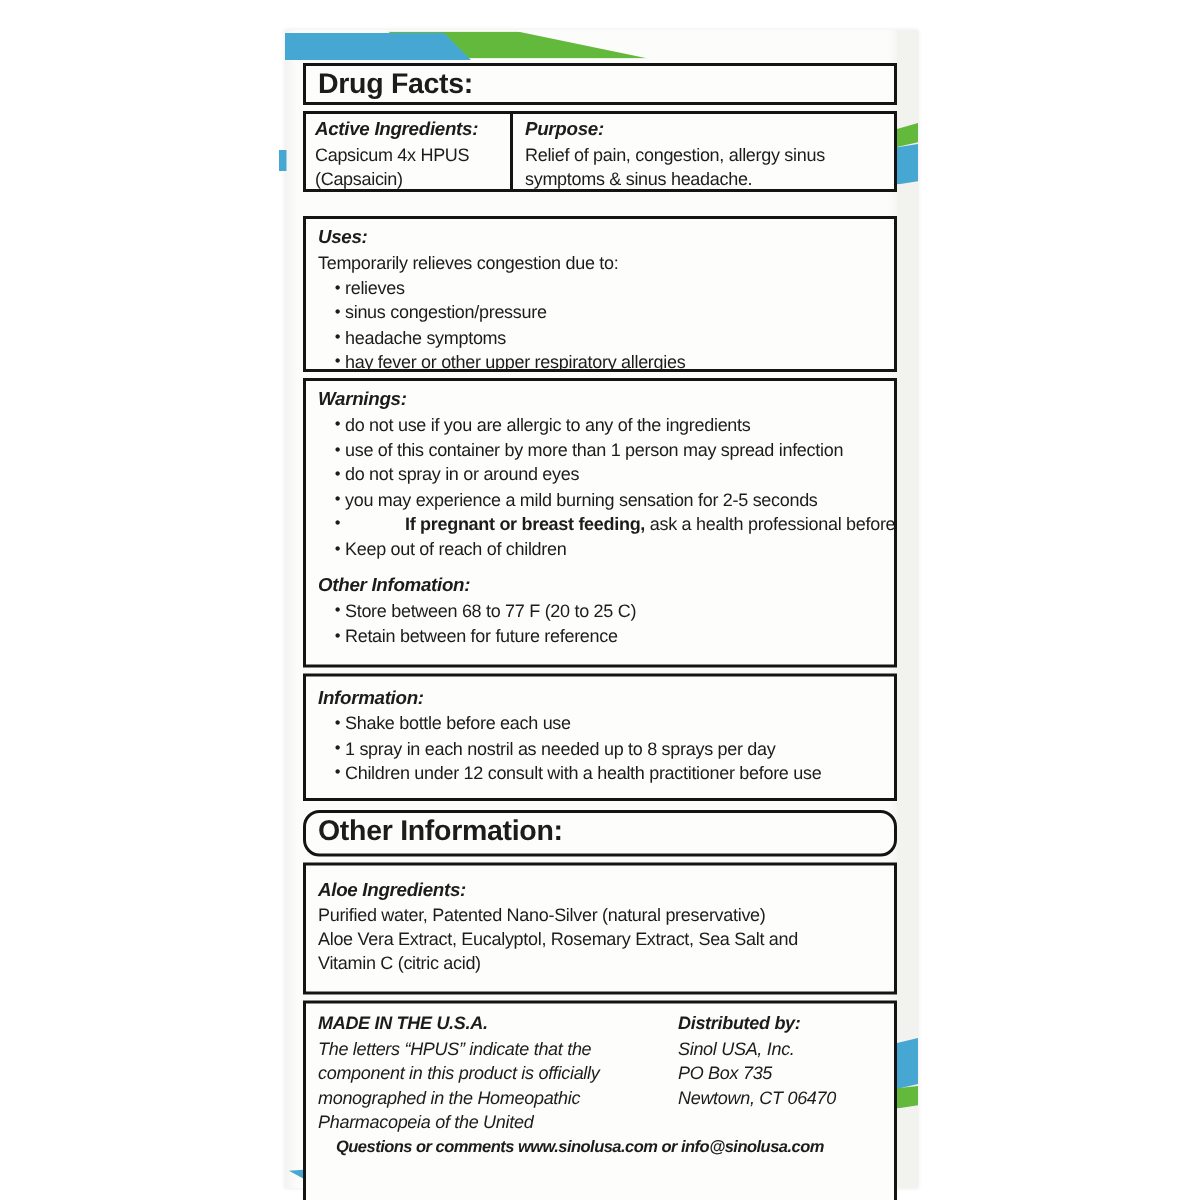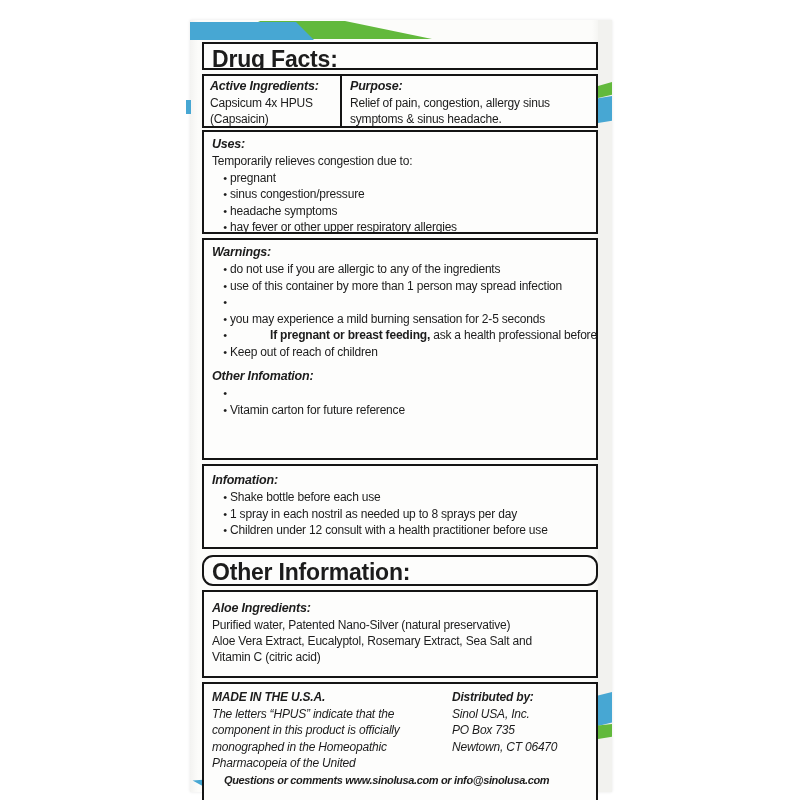--- a/index.html
+++ b/index.html
@@ -27,29 +27,29 @@
   .stripe-blue-bot  { left:0; top:744px; width:260px; height:30px; background:#47a7d3;
     clip-path:polygon(1% 55%,81% 7%,96% 14%,8% 88%); }
   .stripe-green-bot { left:105px; top:746px; width:215px; height:32px; background:#62b93c;
     clip-path:polygon(5% 72%,80% 12%,94% 19%,20% 94%); }
   .stripe-blue-left { left:-4px; top:80px; width:5px; height:14px; background:#47a7d3; }
 
   
   .panel { position:absolute; left:12px; top:22px; width:396px; }
   .sec { border:2px solid #141414; background:#fdfdfc; overflow:hidden; }
   .h28 { height:28px; margin-bottom:4px; }
-  .h54 { height:54px; margin-bottom:2px; }
+  .h54 { height:54px; margin-bottom:16px; }
   .h104{ height:104px; margin-bottom:4px; }
-  .h193{ height:222px; margin-bottom:4px; }
+  .h193{ height:193px; margin-bottom:4px; }
   .h85 { height:85px; margin-bottom:6px; }
   .h31 { height:31px; margin-bottom:4px;border-radius:11px; }
   .h88 { height:88px; margin-bottom:4px; }
   .h113{ height:143px;font-style:italic; }
 
-  .big-title { font-size:23px; font-weight:bold; padding:2px 8px 4px 8px; letter-spacing:-.2px; }
+  .big-title { font-size:19px; font-weight:bold; padding:2px 8px 4px 8px; letter-spacing:-.2px; }
   .sec-body { padding:4px 8px; font-size:12px; line-height:16.5px; letter-spacing:-.2px; }
   .sec-label { font-size:12.5px; font-weight:bold; font-style:italic; line-height:17px; }
   .two-col { display:flex; height:100%; }
   .col-ai { width:138px; padding:2px 6px; border-right:2px solid #141414; font-size:12px; line-height:16px; letter-spacing:-.2px; }
   .col-purpose { flex:1; padding:2px 8px; font-size:12px; line-height:16px; letter-spacing:-.2px; }
   ul.blist { list-style:none; }
   ul.blist li { display:flex; line-height:16.5px; white-space:nowrap; }
   .dot { width:10px; margin-left:8px; text-align:center; flex:none; font-size:11px; }
   .bold-inline { font-weight:bold;padding-left:40px; }
   .subhead-gap { margin-top:8px; }
@@ -97,21 +97,21 @@
         </div>
       </div>
 
       <div class="sec h104">
         <div class="sec-body">
           <div class="sec-label">Uses:</div>
           <div>Temporarily relieves congestion due to:</div>
           <ul class="blist">
             <li>
                 <span class="dot">•</span>
-                <span>pregnant</span>
+                <span>relieves</span>
               </li>
             <li>
                 <span class="dot">•</span>
                 <span>sinus congestion/pressure</span>
               </li>
             <li>
                 <span class="dot">•</span>
                 <span>headache symptoms</span>
               </li>
             <li>
@@ -129,50 +129,52 @@
             <li>
                 <span class="dot">•</span>
                 <span>do not use if you are allergic to any of the ingredients</span>
               </li>
             <li>
                 <span class="dot">•</span>
                 <span>use of this container by more than 1 person may spread infection</span>
               </li>
             <li>
                 <span class="dot">•</span>
+                <span>do not spray in or around eyes</span>
               </li>
             <li>
                 <span class="dot">•</span>
                 <span>you may experience a mild burning sensation for 2-5 seconds</span>
               </li>
             <li>
                 <span class="dot">•</span>
                 <span><span class="bold-inline">If pregnant or breast feeding,</span><span> ask a health professional before use</span></span>
               </li>
             <li>
                 <span class="dot">•</span>
                 <span>Keep out of reach of children</span>
               </li>
           </ul>
           <div class="sec-label subhead-gap">Other Infomation:</div>
           <ul class="blist">
             <li>
                 <span class="dot">•</span>
-              </li>
-            <li>
-                <span class="dot">•</span>
-                <span>Vitamin carton for future reference</span>
+                <span>Store between 68 to 77 F (20 to 25 C)</span>
+              </li>
+            <li>
+                <span class="dot">•</span>
+                <span>Retain between for future reference</span>
               </li>
           </ul>
         </div>
       </div>
 
       <div class="sec h85">
         <div class="sec-body" style="padding-top:6px;">
-          <div class="sec-label">Infomation:</div>
+          <div class="sec-label">Information:</div>
           <ul class="blist">
             <li>
                 <span class="dot">•</span>
                 <span>Shake bottle before each use</span>
               </li>
             <li>
                 <span class="dot">•</span>
                 <span>1 spray in each nostril as needed up to 8 sprays per day</span>
               </li>
             <li>

